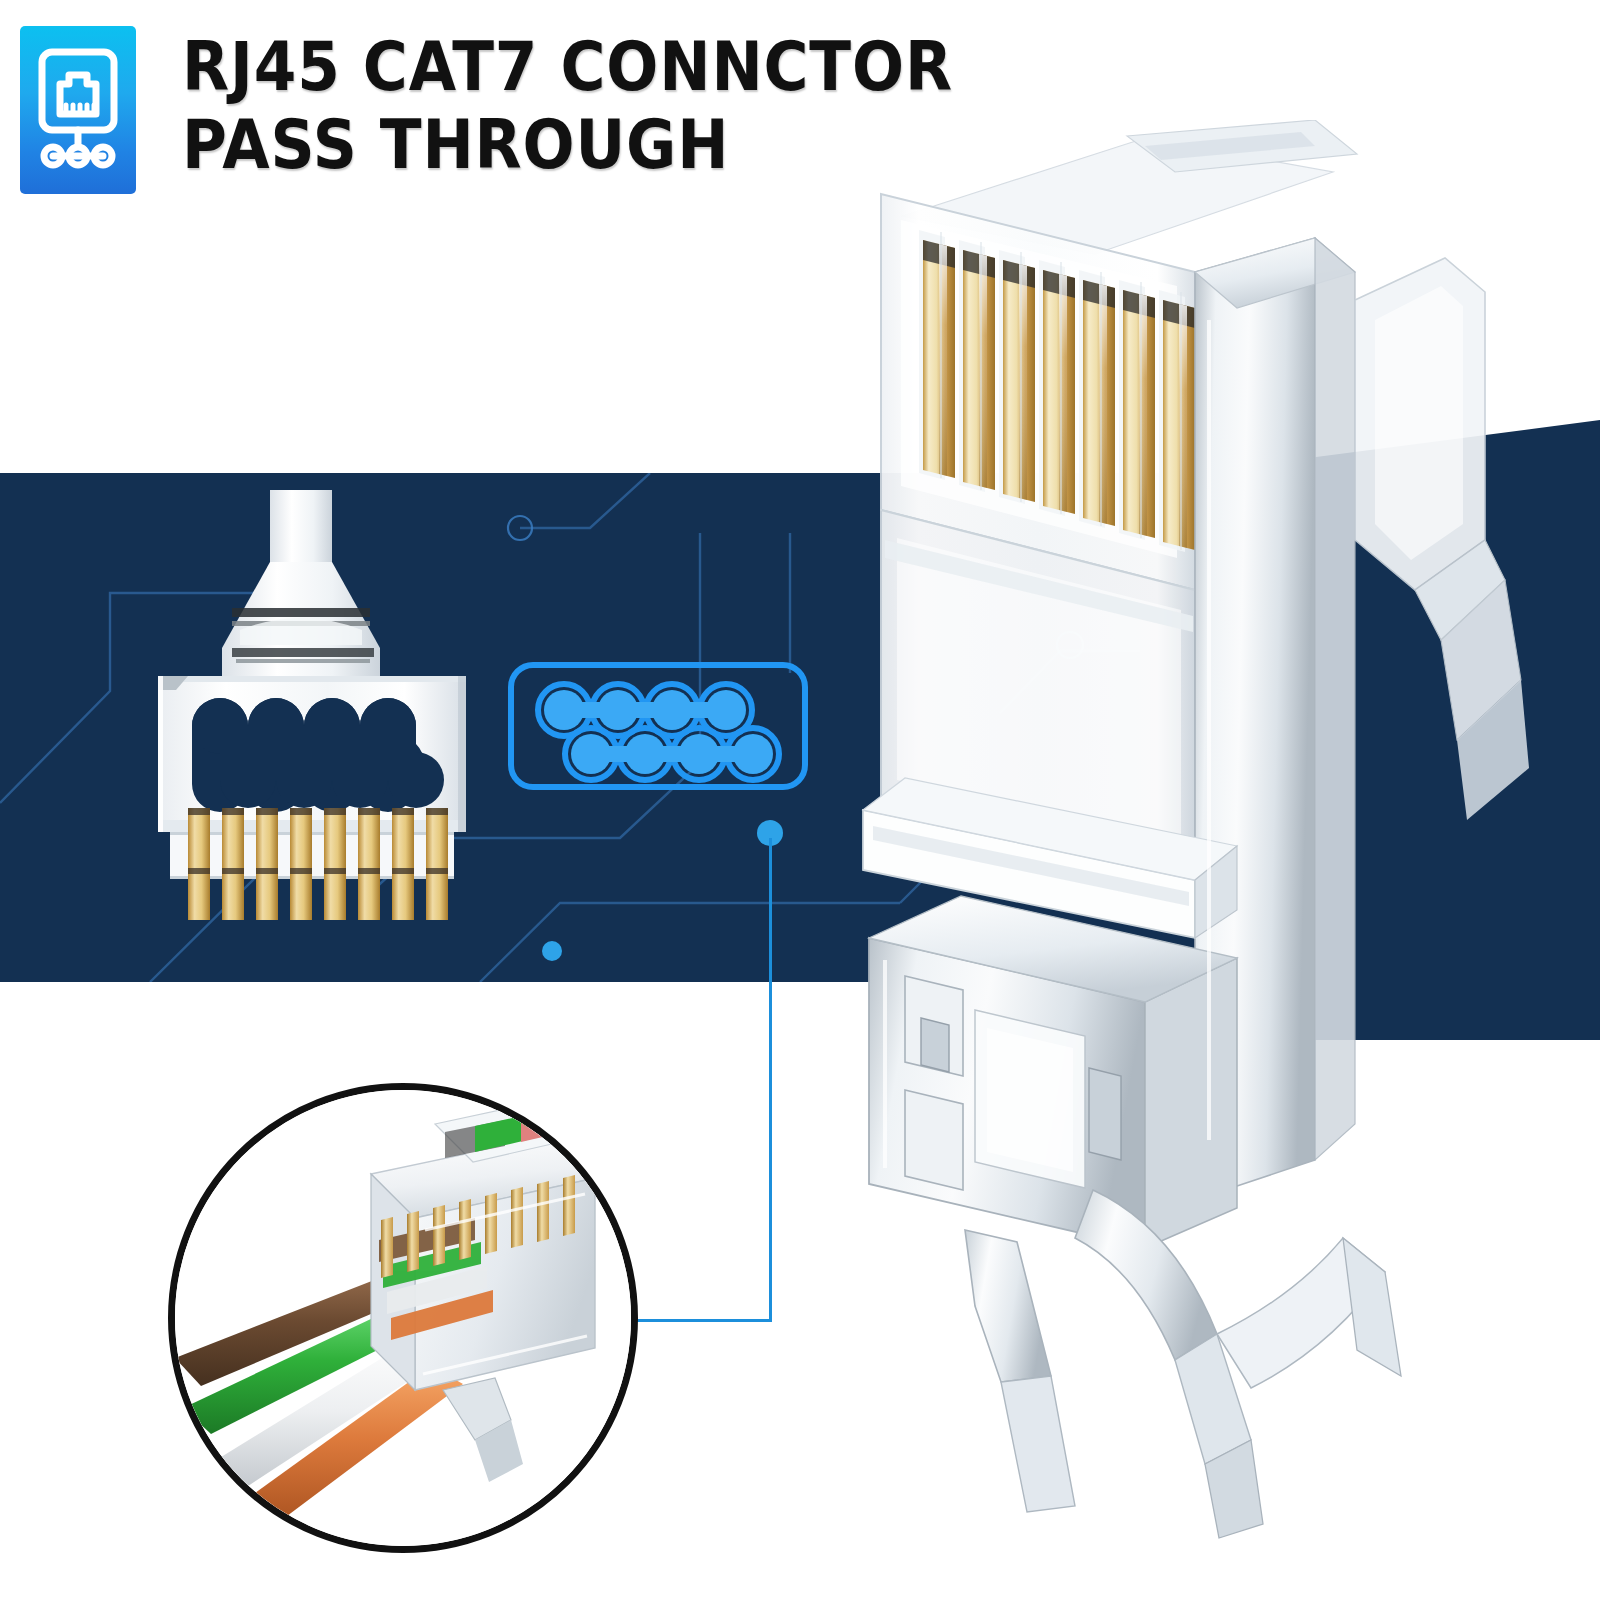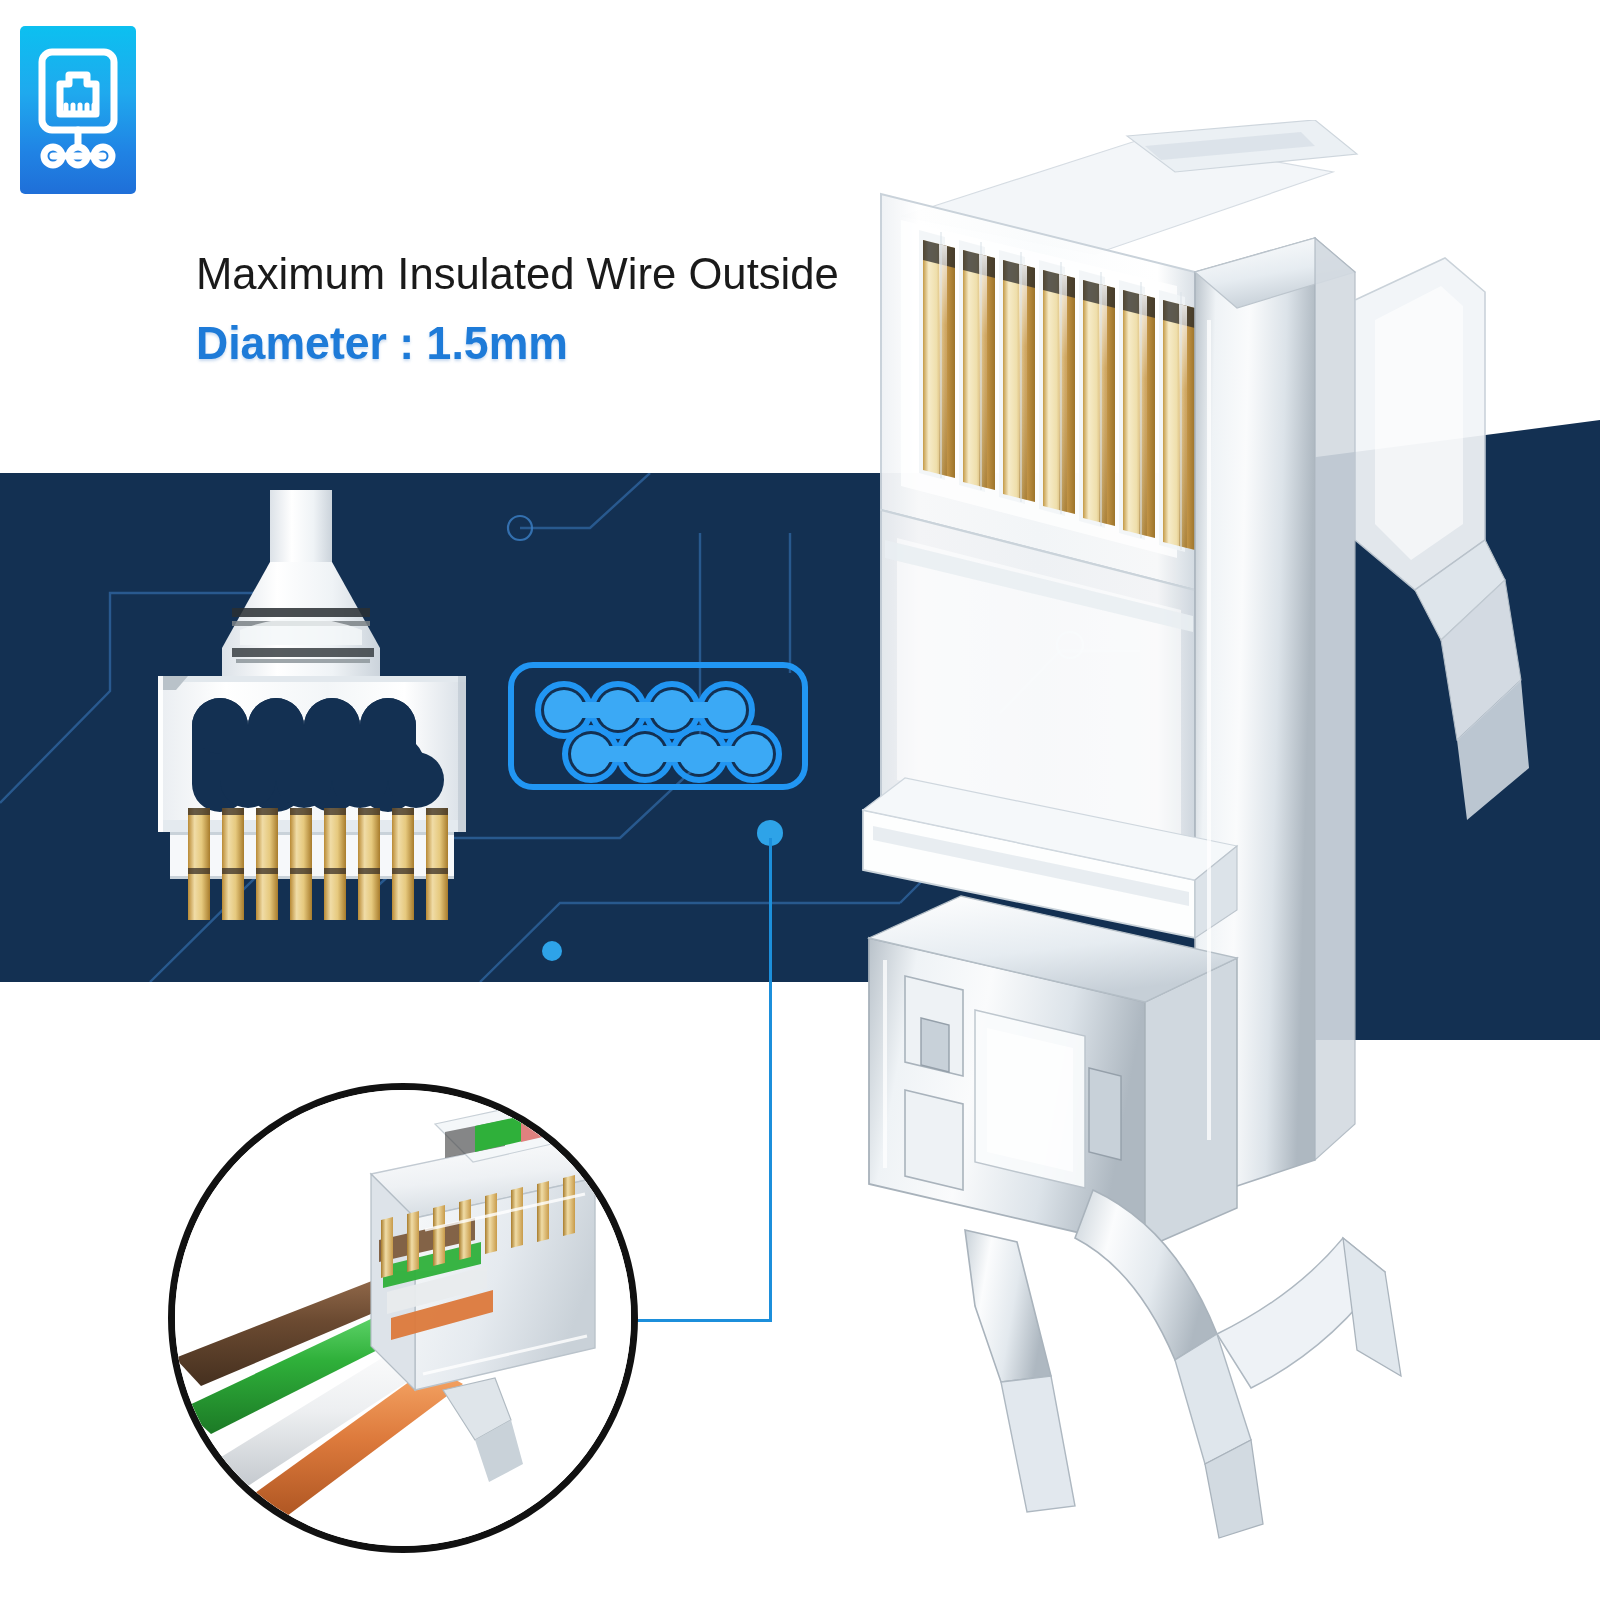--- a/index.html
+++ b/index.html
@@ -108,25 +108,25 @@
           <path d="M59 68 v-9"></path>
       </g>
       <path d="M43 84 v16"></path>
       <path d="M18 110 h50"></path>
       <circle cx="18" cy="110" r="9"></circle>
       <circle cx="43" cy="110" r="9"></circle>
       <circle cx="68" cy="110" r="9"></circle>
     </svg>
   </div>
 
-
-  <div class="subtitle-block">
-    <div class="sub-1">Maximum Insulated Wire Outside</div>
-    <div class="sub-2">Diameter : 1.5mm</div>
-  </div>
+  <div class="title-block">
+    <div class="title-line">RJ45 CAT7 CONNCTOR</div>
+    <div class="title-line">PASS THROUGH</div>
+  </div>
+
 
   <div class="art" style="left:140px; top:490px; width:350px; height:450px;">
     <svg width="350" height="450" viewBox="0 0 350 450">
       <defs>
         <linearGradient id="clearBody" x1="0" y1="0" x2="1" y2="0">
           <stop offset="0%" stop-color="#E9EDF1"></stop>
           <stop offset="22%" stop-color="#FFFFFF"></stop>
           <stop offset="55%" stop-color="#F3F6F8"></stop>
           <stop offset="80%" stop-color="#FFFFFF"></stop>
           <stop offset="100%" stop-color="#D8DFE6"></stop>

